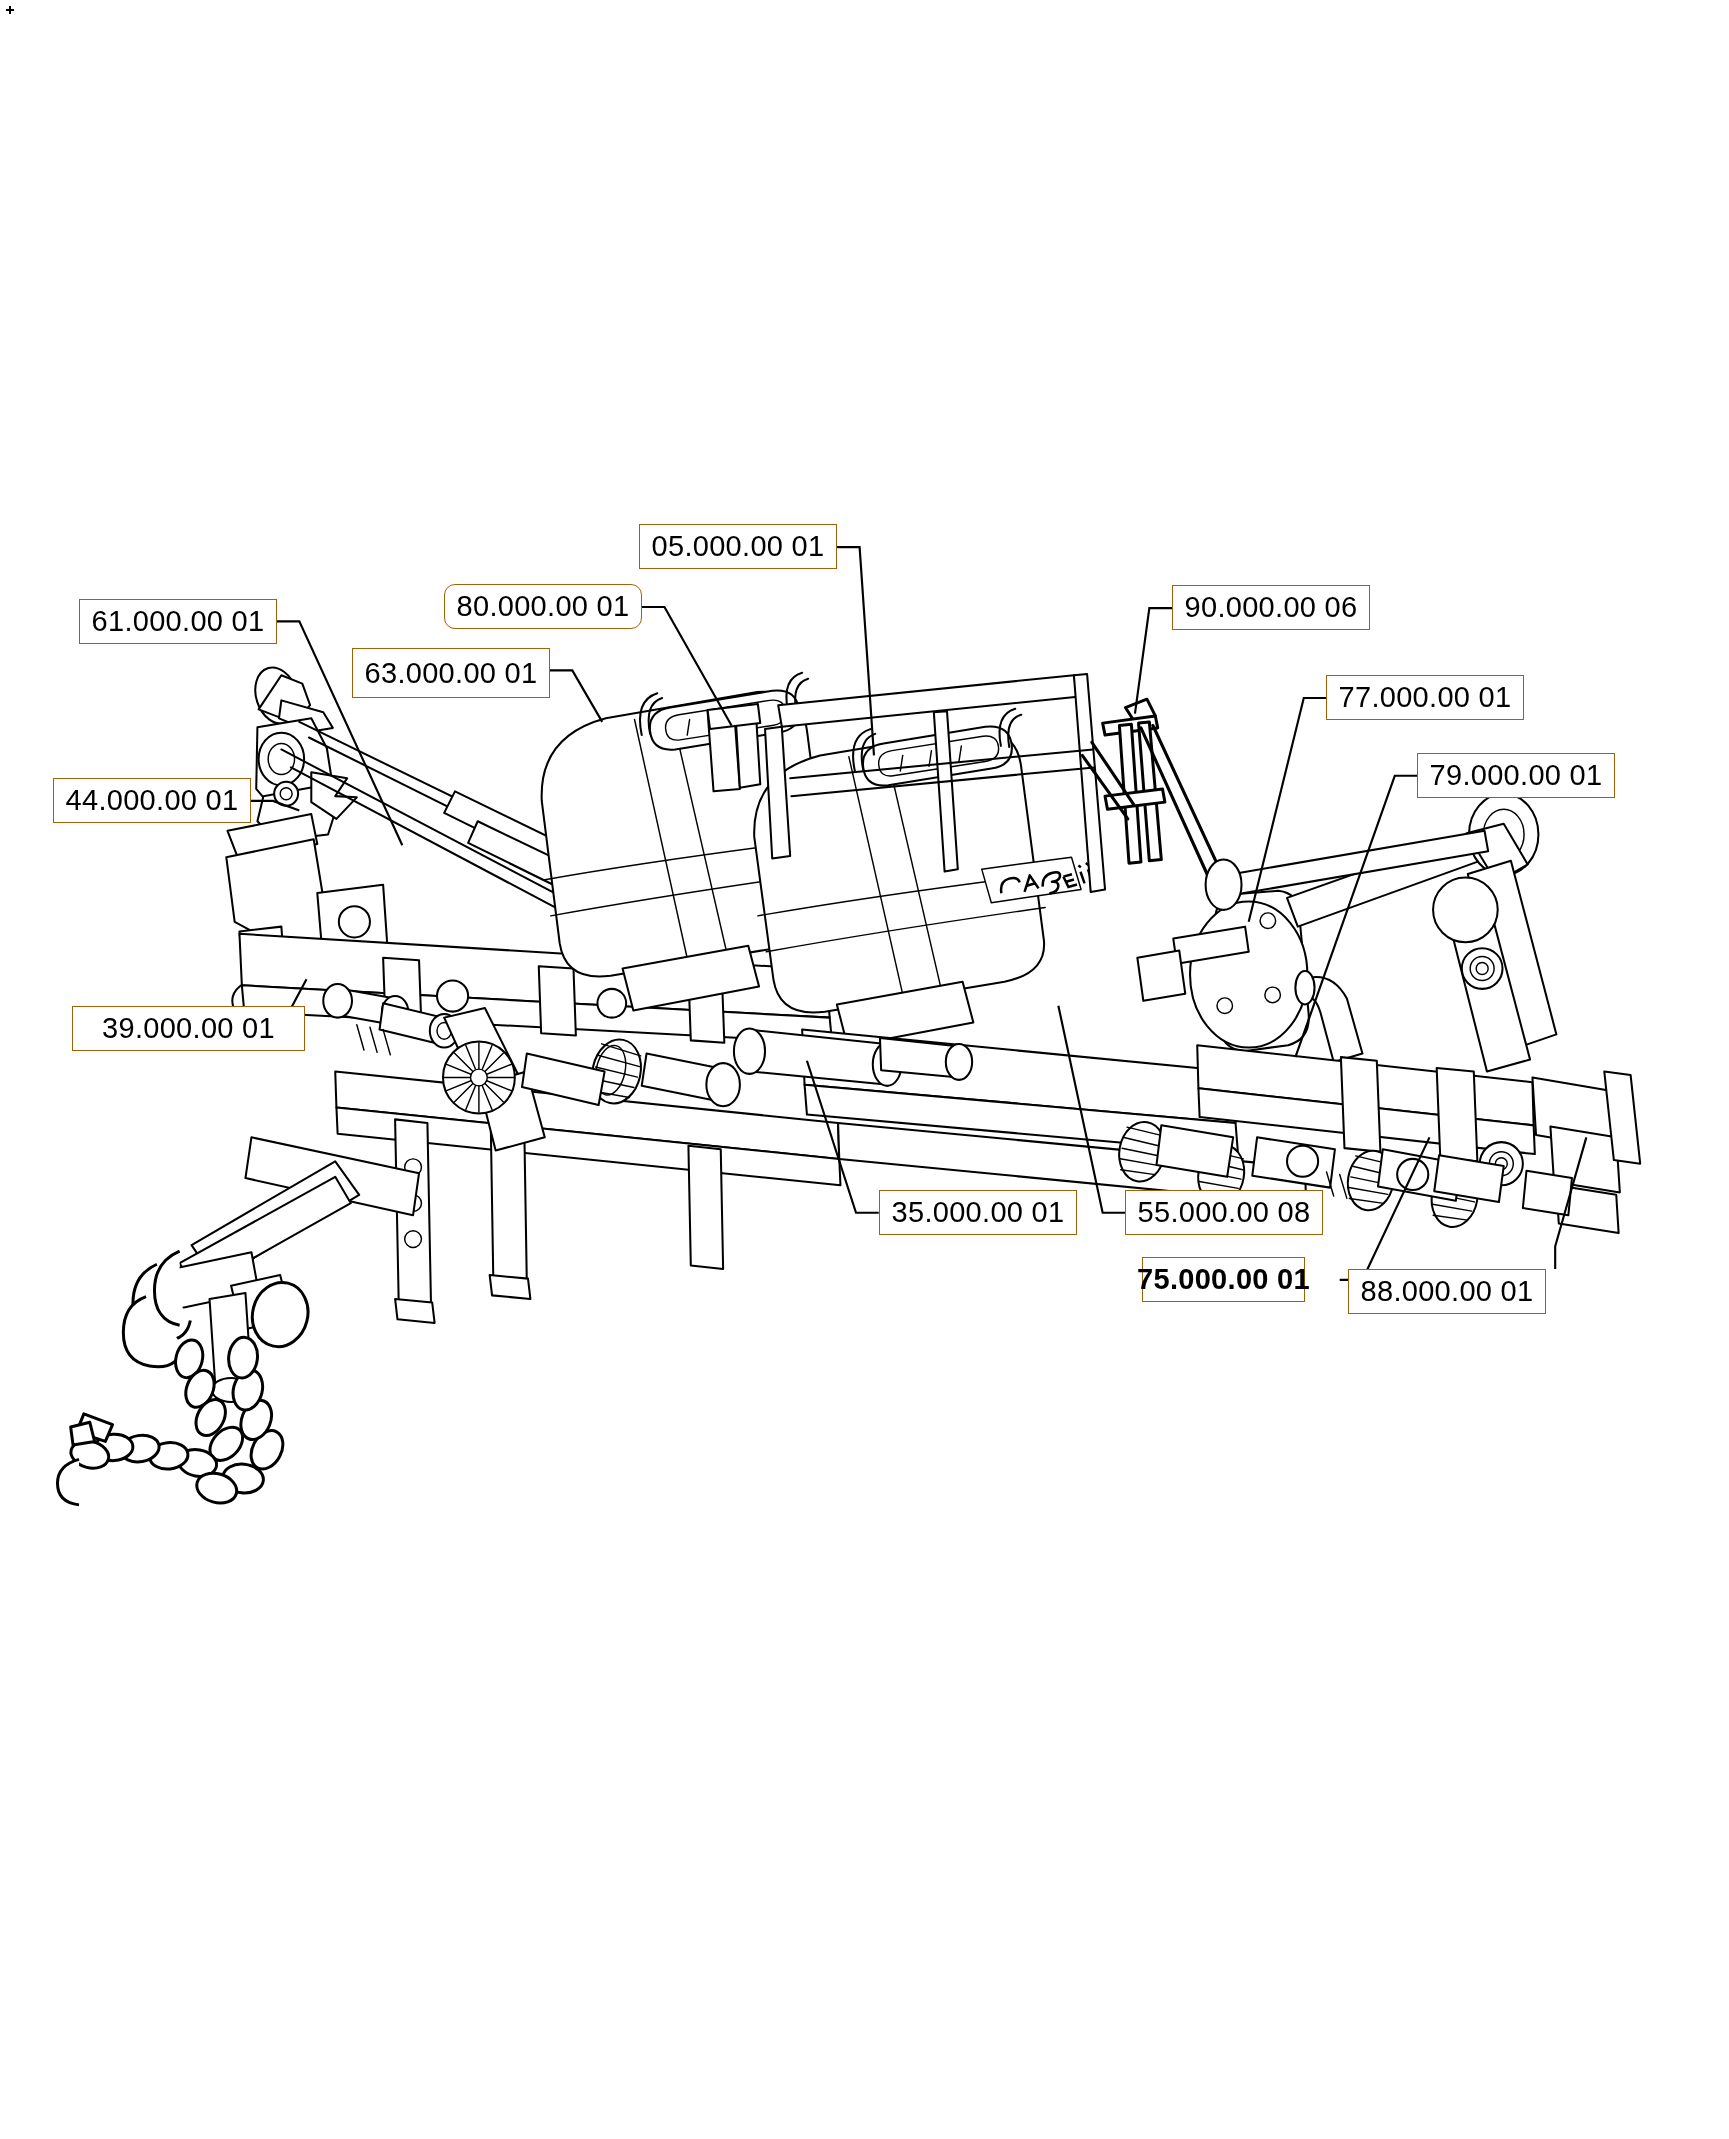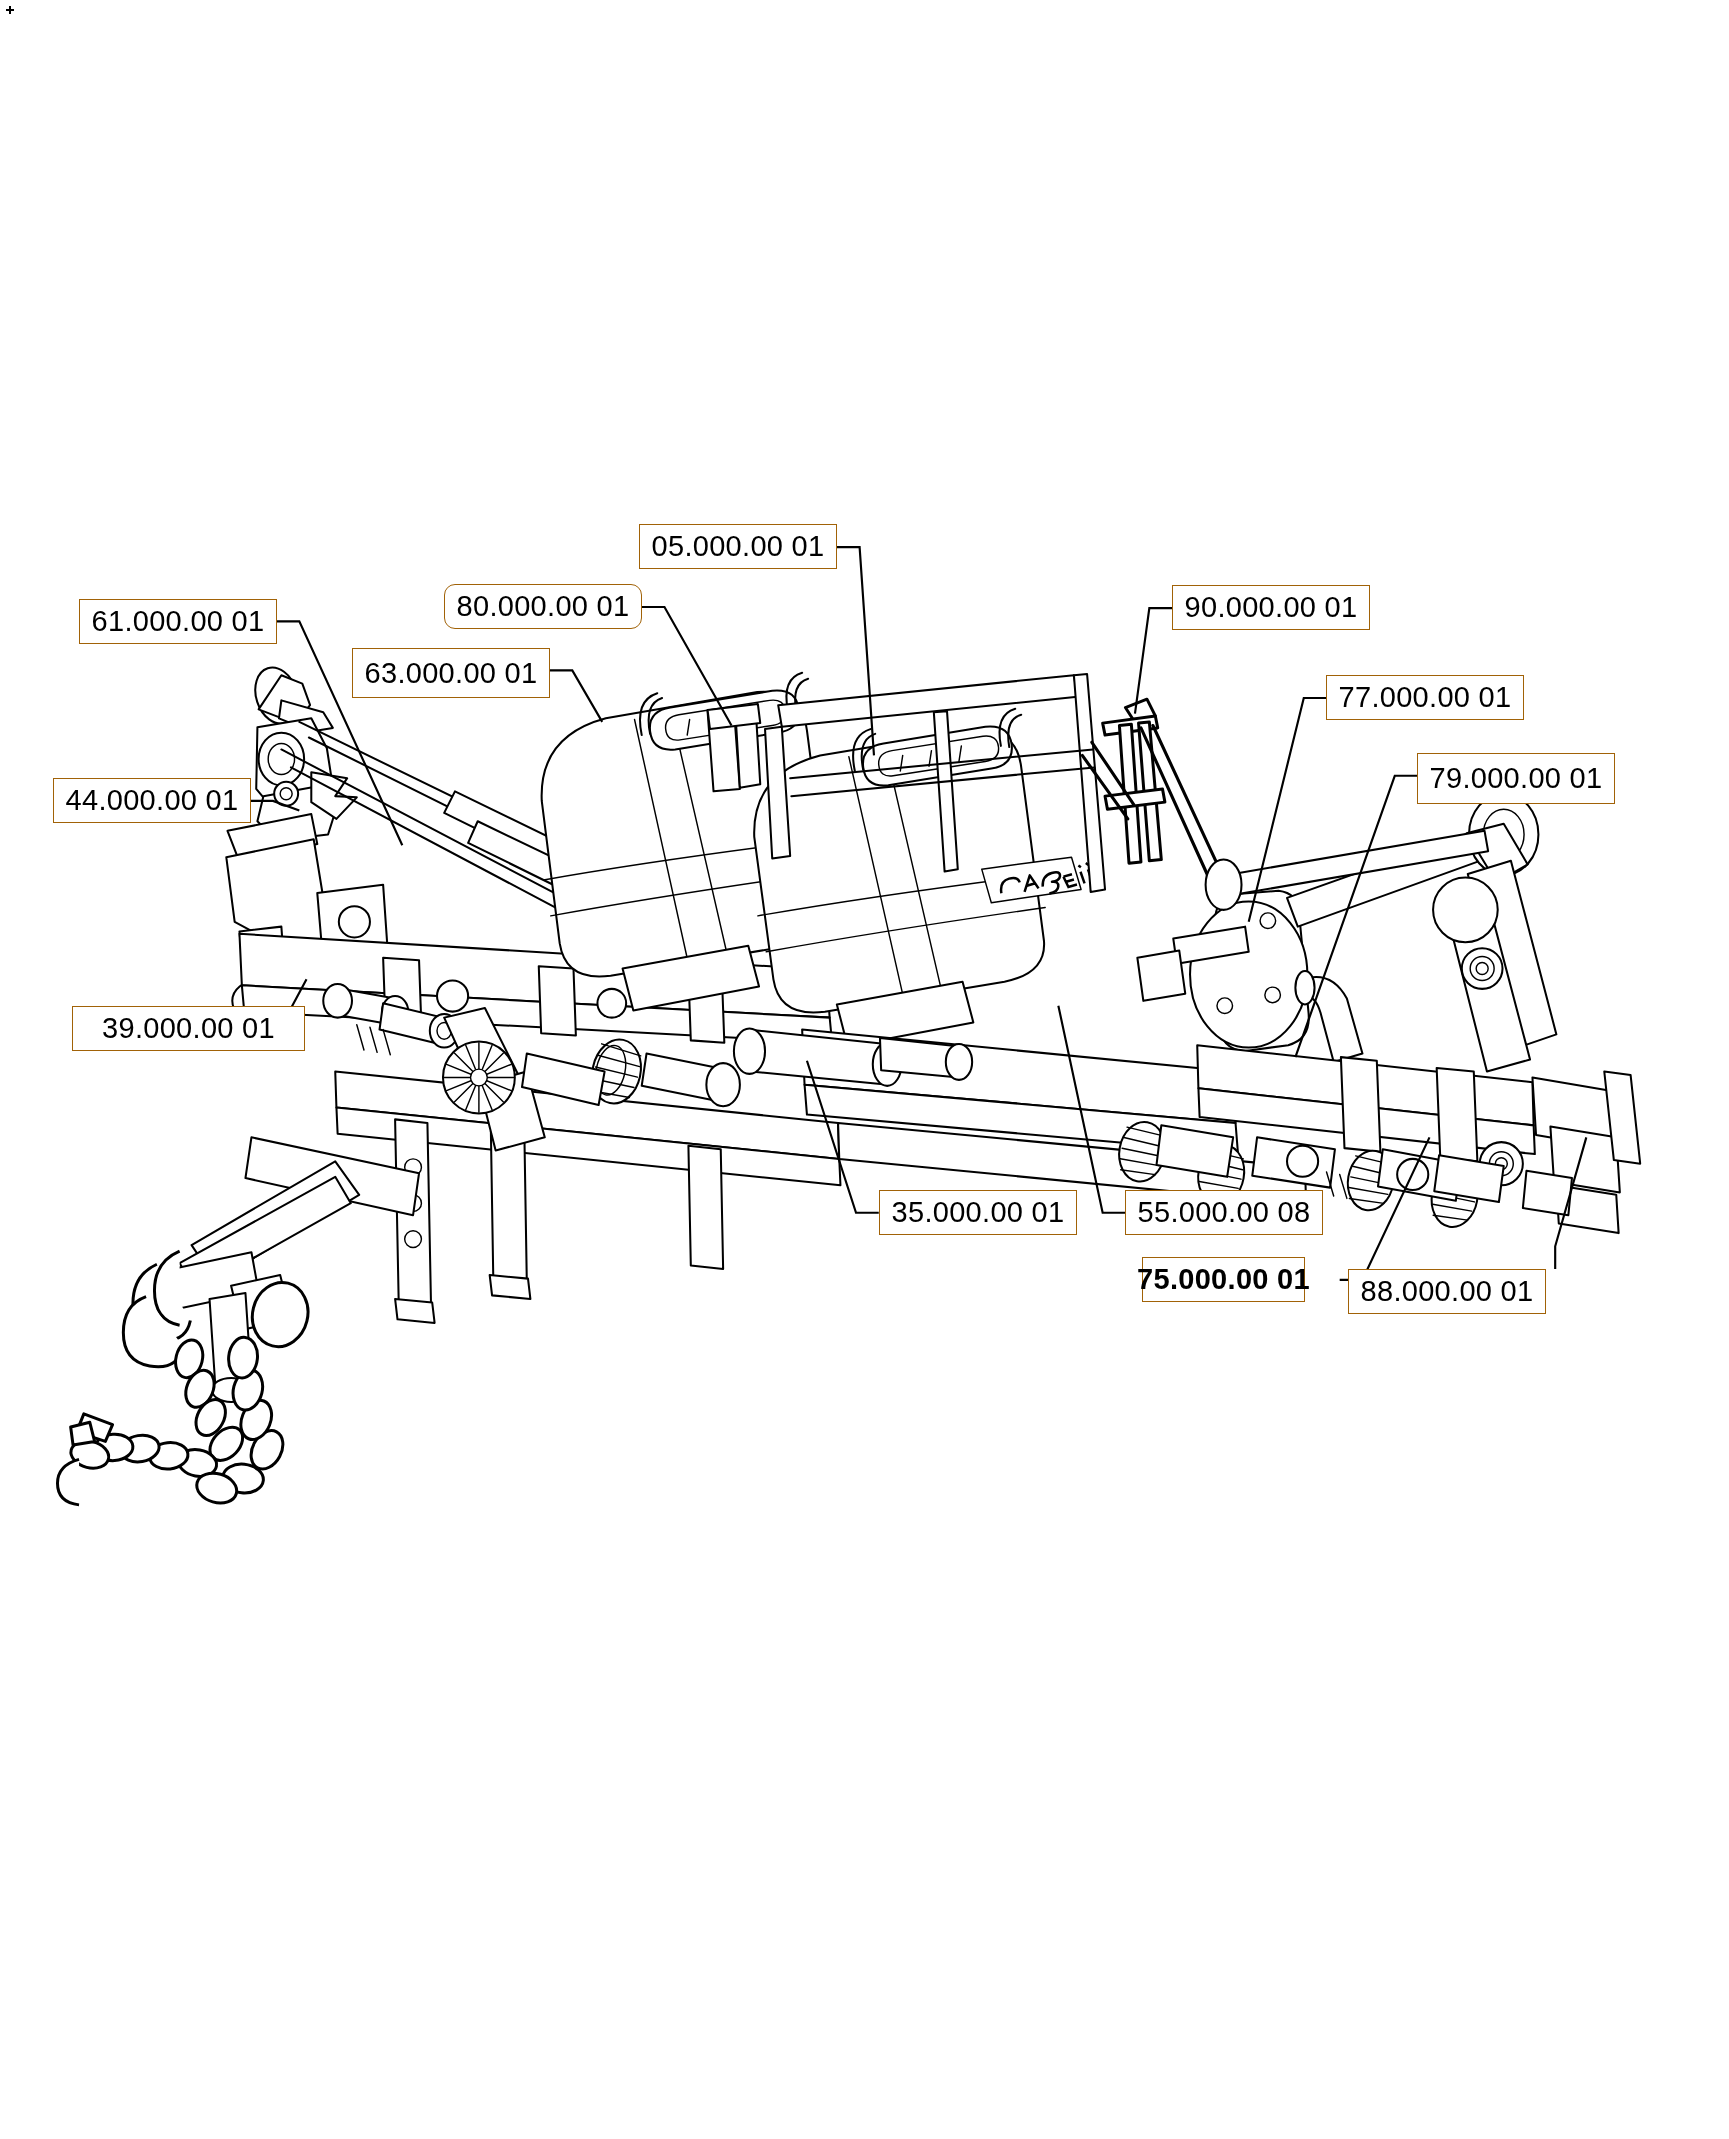--- a/index.html
+++ b/index.html
@@ -447,28 +447,28 @@
 
   <div class="callout" style="left:639px; top:524px; width:198px; height:45px;">
     <span>05.000.00 01</span>
   </div>
 
   <div class="callout" style="left:352px; top:648px; width:198px; height:50px;">
     <span>63.000.00 01</span>
   </div>
 
   <div class="callout" style="left:1172px; top:585px; width:198px; height:45px;">
-    <span>90.000.00 01</span>
+    <span>90.000.00 06</span>
   </div>
 
   <div class="callout" style="left:1326px; top:675px; width:198px; height:45px;">
     <span>77.000.00 01</span>
   </div>
 
-  <div class="callout" style="left:1417px; top:753px; width:198px; height:51px;">
+  <div class="callout" style="left:1417px; top:753px; width:198px; height:45px;">
     <span>79.000.00 01</span>
   </div>
 
   <div class="callout" style="left:53px; top:778px; width:198px; height:45px;">
     <span>44.000.00 01</span>
   </div>
 
   <div class="callout" style="left:72px; top:1006px; width:233px; height:45px;">
     <span>39.000.00 01</span>
   </div>

